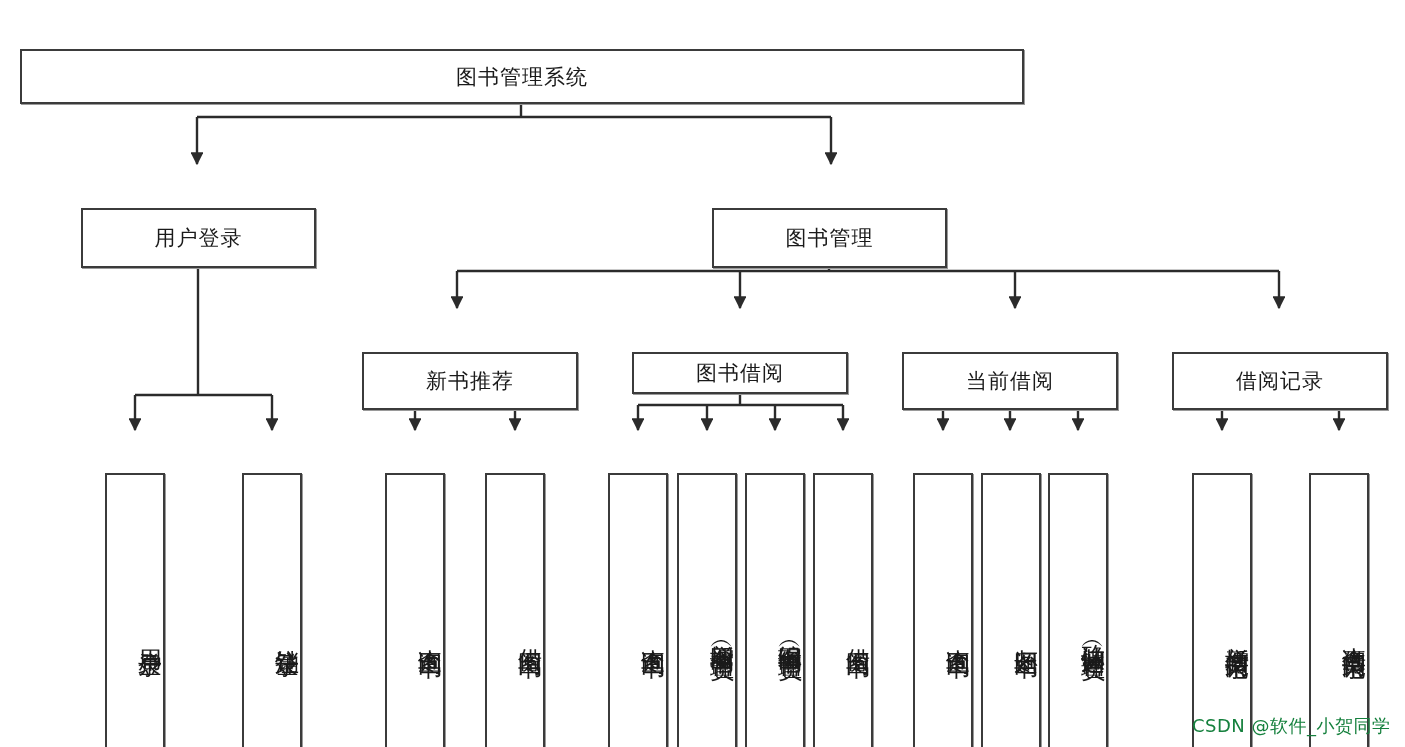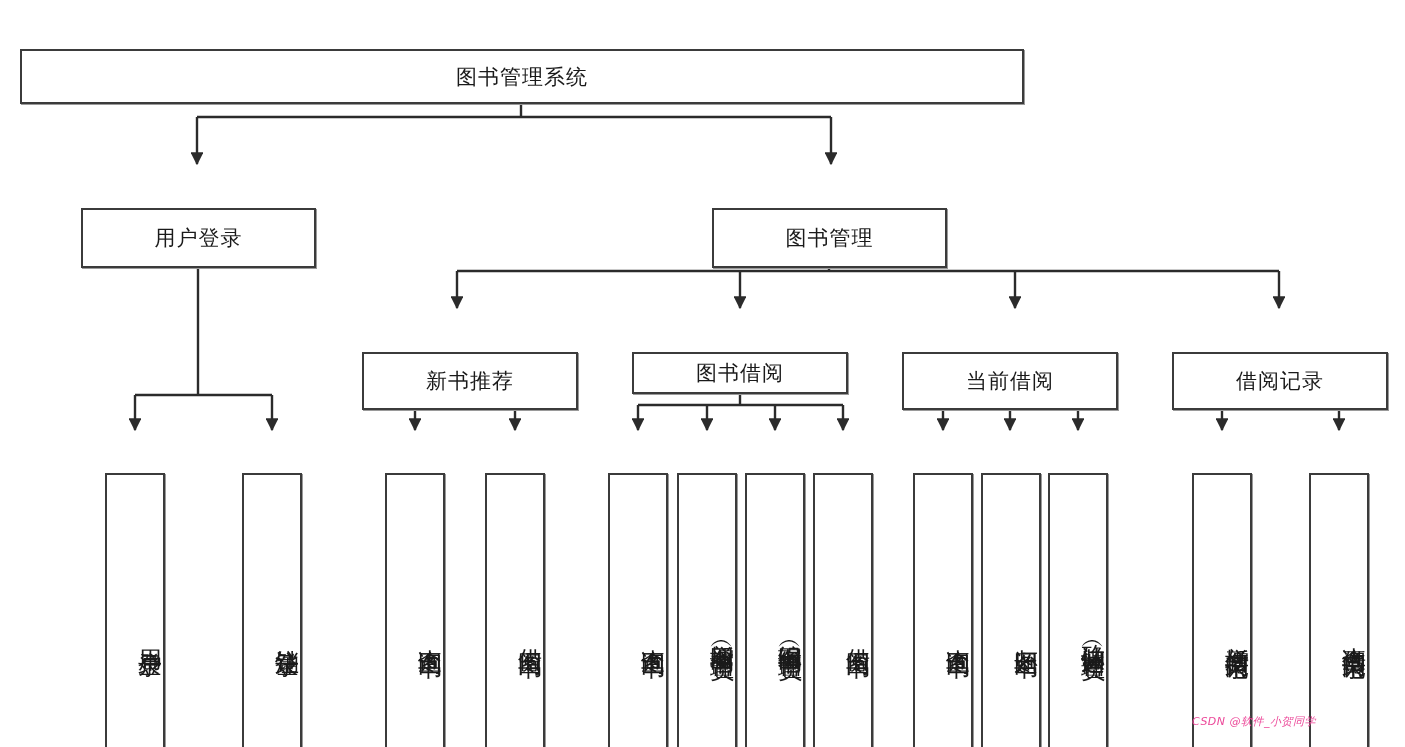--- a/index.html
+++ b/index.html
@@ -12,22 +12,22 @@
   .node .lbl{position:absolute;left:0;top:0;width:100%;height:100%;
         display:flex;align-items:center;justify-content:center;
         color:#1a1a1a;white-space:nowrap;}
   .node.horiz .lbl{font-size:21px;letter-spacing:1px;}
   .node.vert{}
   .node.vert .lbl{writing-mode:vertical-rl;text-orientation:upright;
         align-items:flex-start;justify-content:center;
         padding-top:26px;box-sizing:border-box;
         font-size:24px;line-height:1.12;letter-spacing:2px;
         white-space:normal;}
-  .watermark{position:absolute;color:#ec4899;font-size:11px;
-        letter-spacing:0.5px;white-space:nowrap;font-style:italic;}
+  .watermark{position:absolute;color:#15803d;font-size:18px;
+        letter-spacing:0.5px;white-space:nowrap;}
   svg.edges{position:absolute;left:0;top:0;width:1405px;height:747px;
         pointer-events:none;}
 </style>
 </head>
 <body>
 
 <div id="diagram">
 
   <svg class="edges" viewBox="0 0 1405 747" xmlns="http://www.w3.org/2000/svg">
     <defs>

